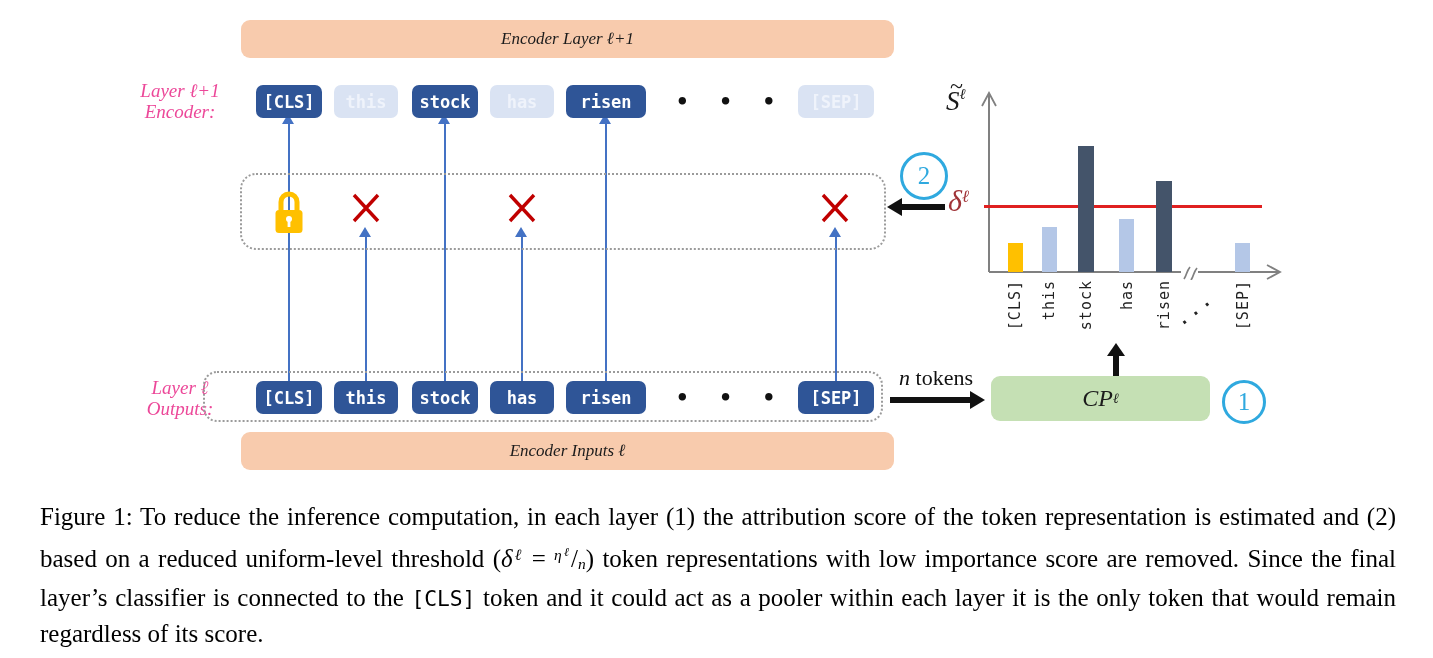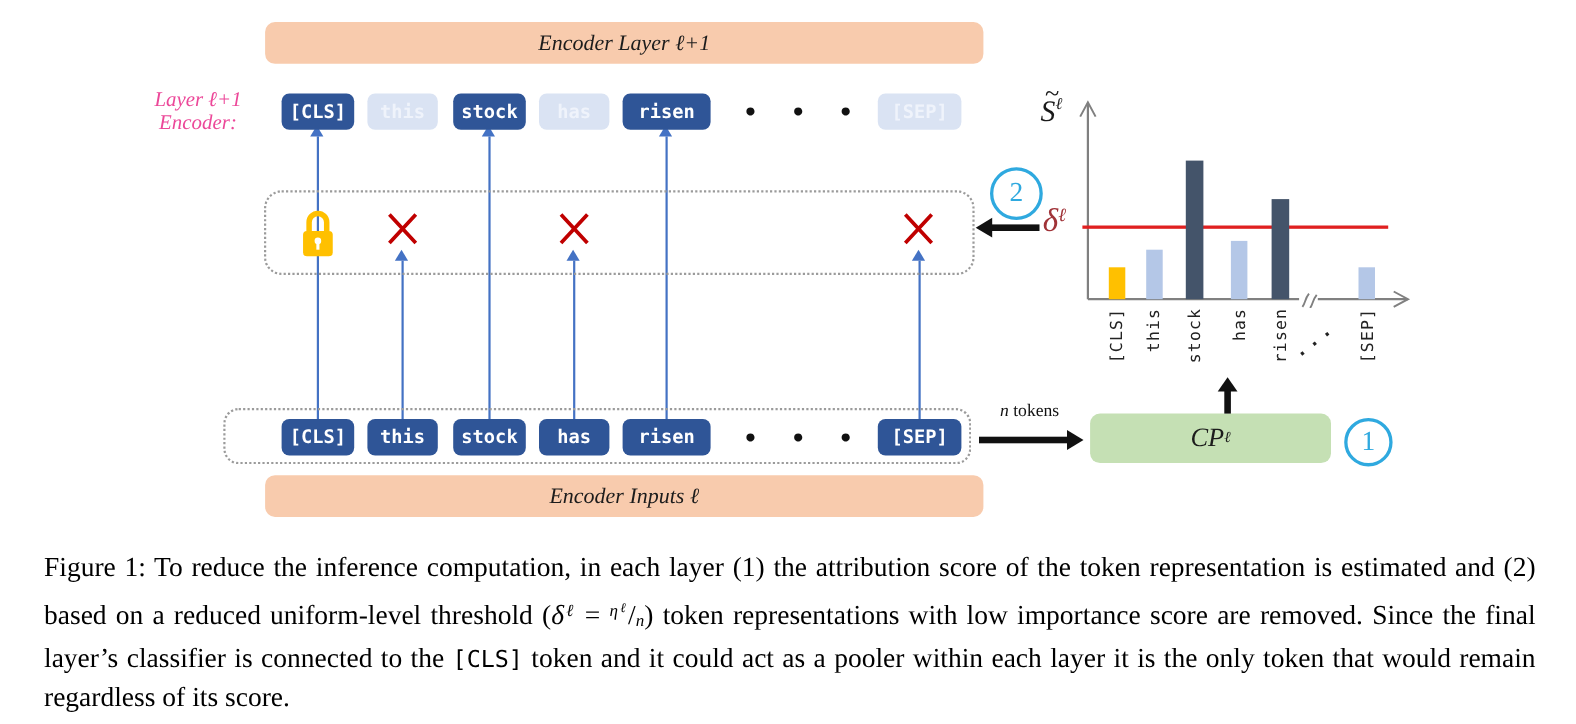--- a/index.html
+++ b/index.html
@@ -5,21 +5,21 @@
   html,body{margin:0;padding:0;background:#ffffff;}
   .canvas{
     position:relative;width:1433px;height:658px;background:#fff;overflow:hidden;
     font-family:"Liberation Serif","DejaVu Serif",serif;color:#111;
   }
   .abs{position:absolute;}
   
   .encoder-bar{
     position:absolute;left:241px;width:653px;height:38px;border-radius:9px;
     background:var(--peach,#F8CBAD);display:flex;align-items:center;justify-content:center;
-    font-style:italic;font-size:20px;color:#1c1c1c;
+    font-style:italic;font-size:17px;color:#1c1c1c;
   }
   
   .token{
     position:absolute;height:33px;border-radius:7px;background:var(--token_blue,#2F5597);
     color:#fff;font-family:"DejaVu Sans Mono","Liberation Mono",monospace;
     font-size:17px;font-weight:bold;display:flex;align-items:center;justify-content:center;
   }
   .token.pruned{background:var(--token_faded,#DAE3F3);color:#EFF3FB;}
   .row-dots{
     position:absolute;font-family:"DejaVu Sans Mono",monospace;font-weight:bold;
@@ -67,21 +67,21 @@
   }
   .tick-dots{position:absolute;left:1176px;top:302px;transform:rotate(-38deg);
     font-family:"DejaVu Sans Mono",monospace;font-size:17px;font-weight:bold;letter-spacing:4px;color:#222;}
   .delta-label{position:absolute;left:948px;top:184px;font-style:italic;font-size:30px;
     color:var(--threshold_label_color,#A03338);}
   .delta-label sup{font-size:17px;vertical-align:9px;}
   .ylabel{position:absolute;left:946px;top:86px;font-size:27px;font-style:italic;color:#1a1a1a;}
   .ylabel .tilde{position:absolute;left:4px;top:-13px;font-size:24px;font-style:normal;}
   .ylabel sup{font-size:15px;vertical-align:11px;font-style:italic;}
   
-  .ntokens{position:absolute;left:891px;top:365px;font-size:16px;color:#111;width:90px;text-align:center;}
+  .ntokens{position:absolute;left:891px;top:365px;font-size:22px;color:#111;width:90px;text-align:center;}
   
   .caption{
     position:absolute;left:40px;top:500px;width:1356px;font-size:25px;line-height:34.5px;
     text-align:justify;color:#000;
   }
   .seg-italic{font-style:italic;}
   .seg-sup{font-style:italic;font-size:0.62em;vertical-align:0.5em;}
   .seg-supsup{font-style:italic;font-size:0.48em;vertical-align:0.95em;}
   .seg-sub{font-style:italic;font-size:0.62em;vertical-align:-0.12em;}
   .seg-mono{font-family:"DejaVu Sans Mono","Liberation Mono",monospace;font-size:0.85em;}
@@ -109,20 +109,24 @@
     <span>Encoder Layer ℓ+1</span>
   </div>
   <div class="encoder-bar" style="top:432px;">
     <span>Encoder Inputs ℓ</span>
   </div>
 
   <div class="side-label" style="top:80px;">
     <div>Layer ℓ+1</div>
     <div>Encoder:</div>
   </div>
+  <div class="side-label" style="top:377px;">
+    <div>Layer ℓ</div>
+    <div>Outputs:</div>
+  </div>
 
   <div class="token" style="left:256px;top:85px;width:66px;">[CLS]</div>
   <div class="token pruned" style="left:334px;top:85px;width:64px;">this</div>
   <div class="token" style="left:412px;top:85px;width:66px;">stock</div>
   <div class="token pruned" style="left:490px;top:85px;width:64px;">has</div>
   <div class="token" style="left:566px;top:85px;width:80px;">risen</div>
   <div class="row-dots" style="left:676px;top:90px;">• • •</div>
   <div class="token pruned" style="left:798px;top:85px;width:76px;">[SEP]</div>
 
   <div class="dotbox" style="left:240px;top:173px;width:642px;height:73px;"></div>

